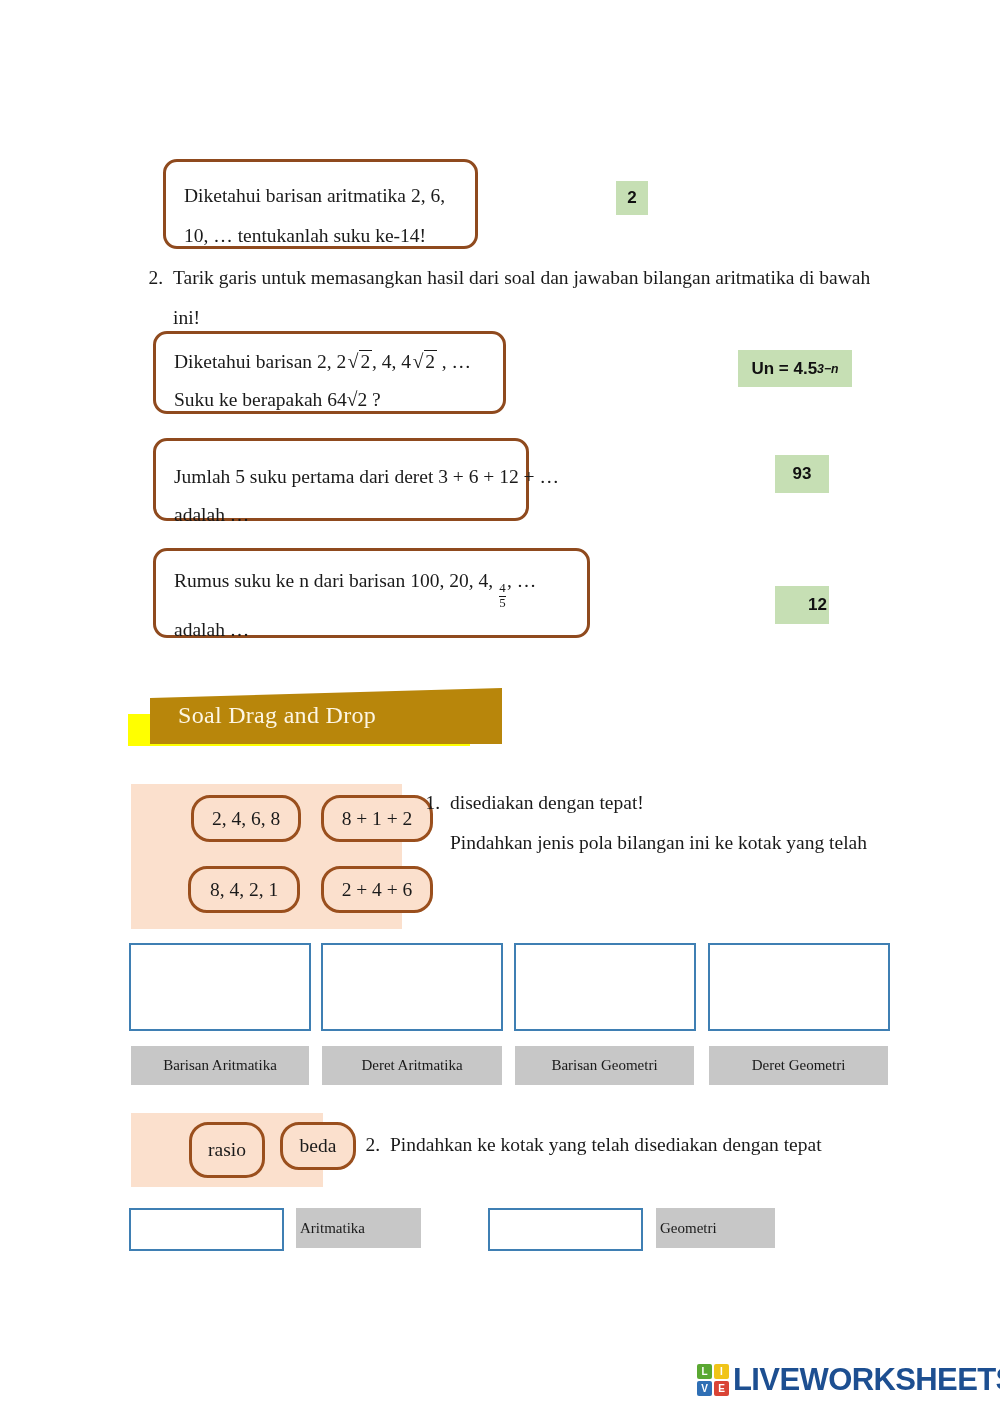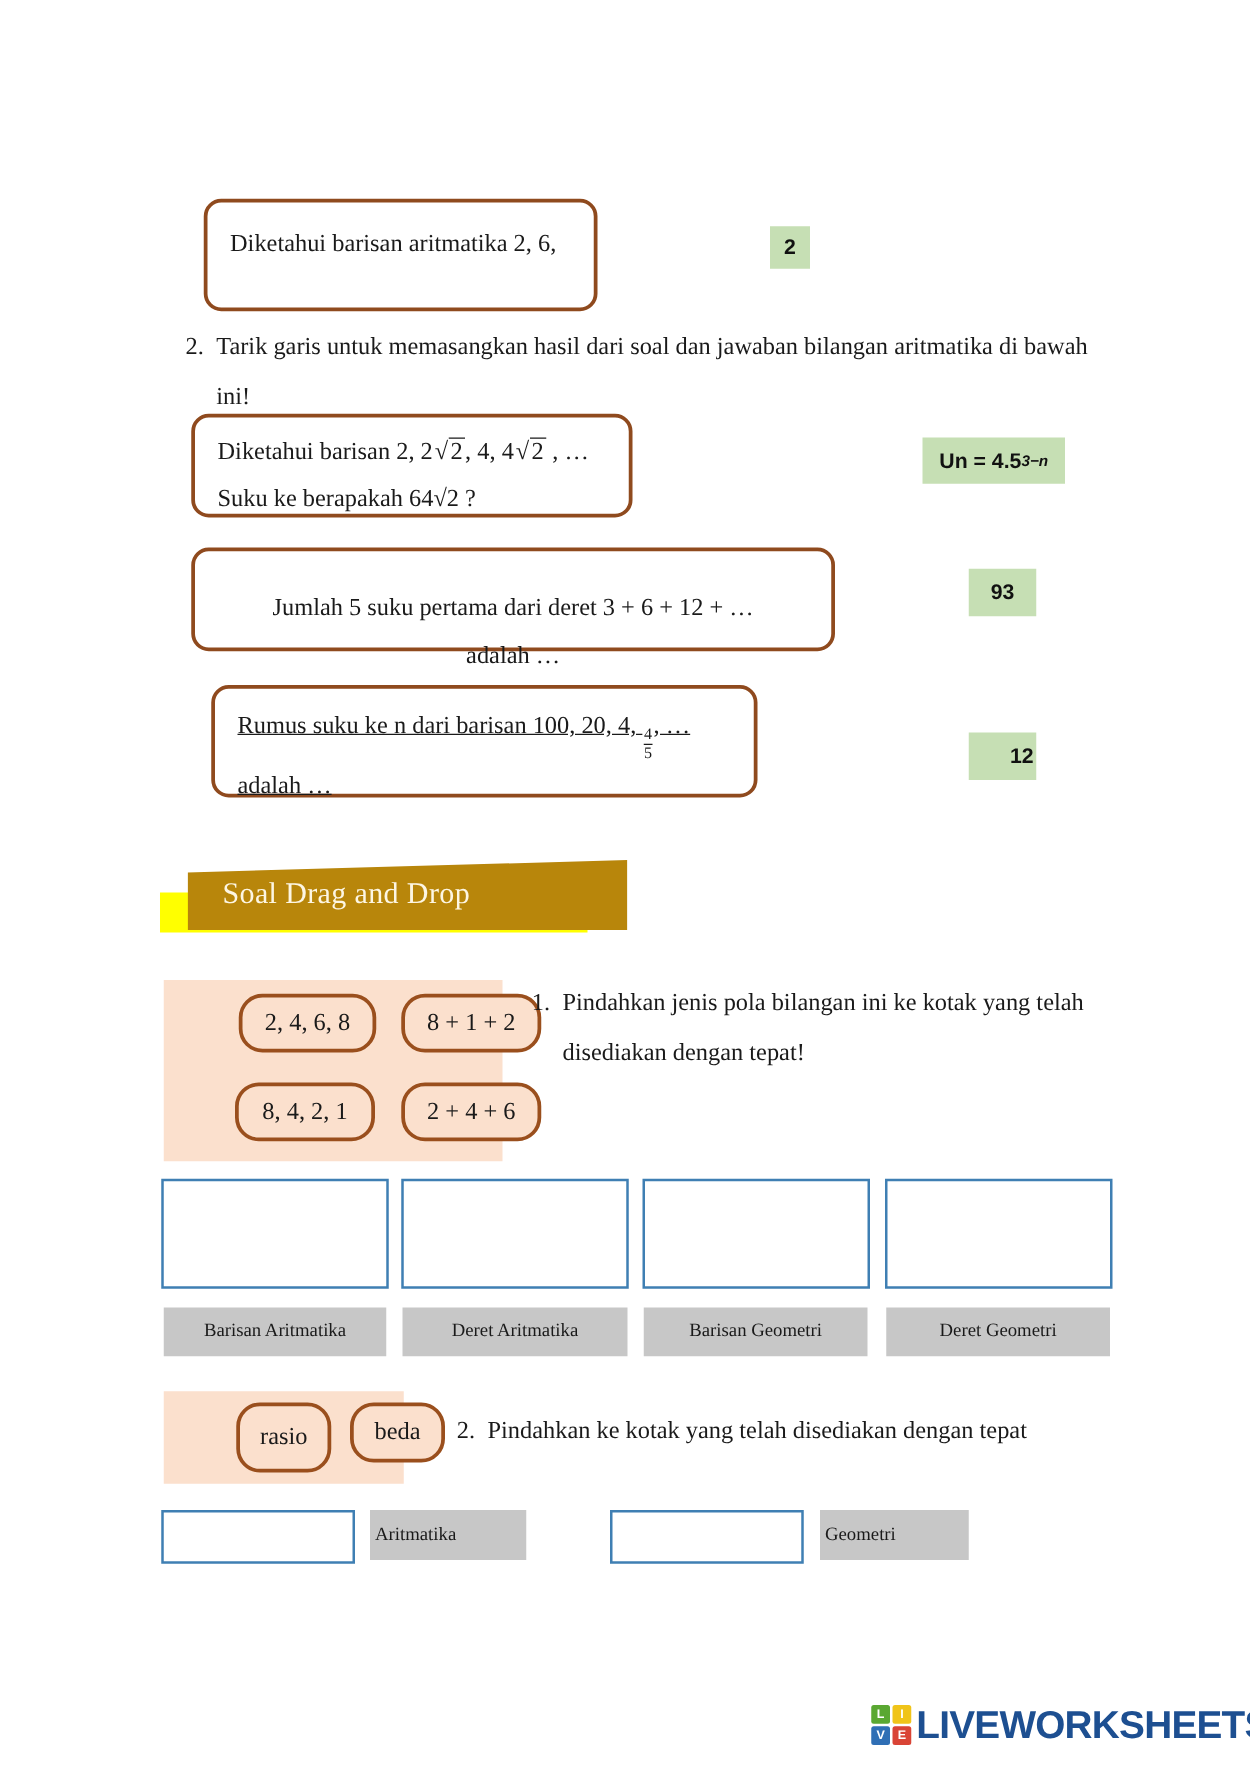--- a/index.html
+++ b/index.html
@@ -190,47 +190,48 @@
     font-size: 31px;
     letter-spacing: -0.6px;
     color: #1d4f91;
   }
 </style>
 </head>
 <body>
 
 <div class="qbox" style="left:163px; top:159px; width:315px; height:90px;">
   <span class="ln">Diketahui barisan aritmatika 2, 6,</span>
+  <span class="ln">10, … tentukanlah suku ke-14!</span>
 </div>
 
 <div class="chip" style="left:616px; top:181px; width:32px; height:34px;">2</div>
 
 <div class="numitem" style="left:133px; top:258px; width:760px;">
   <span class="num">2.</span>
   <span class="body">Tarik garis untuk memasangkan hasil dari soal dan jawaban bilangan aritmatika di bawah ini!</span>
 </div>
 
 <div class="qbox" style="left:153px; top:331px; width:353px; height:83px; line-height:38px; padding-top:9px;">
   <span class="ln"><span>Diketahui barisan 2, 2</span><span class="sqrt">√<span class="radicand">2</span></span><span>, 4, 4</span><span class="sqrt">√<span class="radicand">2</span></span><span> , …</span></span>
   <span class="ln">Suku ke berapakah 64√2 ?</span>
 </div>
 
 <div class="chip" style="left:738px; top:350px; width:114px; height:37px;">
   <span>Un = 4.5</span>
     <sup><i>3−n</i></sup>
 </div>
 
-<div class="qbox" style="left:153px; top:438px; width:515px; height:83px; line-height:38px; padding-top:27px;text-align:center;">
+<div class="qbox" style="left:153px; top:438px; width:376px; height:83px; line-height:38px; padding-top:17px;">
   <span class="ln">Jumlah 5 suku pertama dari deret 3 + 6 + 12 + …</span>
   <span class="ln">adalah …</span>
 </div>
 
 <div class="chip" style="left:775px; top:455px; width:54px; height:38px;">93</div>
 
-<div class="qbox" style="left:169px; top:548px; width:437px; height:90px; line-height:40px; padding-top:10px;text-decoration:underline;">
+<div class="qbox" style="left:153px; top:548px; width:437px; height:90px; line-height:40px; padding-top:10px;">
   <span class="ln"><span>Rumus suku ke n dari barisan 100, 20, 4, </span><span class="frac">
         <span class="nmr">4</span>
         <span class="den">5</span>
       </span><span>, …</span></span>
   <span class="ln">adalah …</span>
 </div>
 
 <div class="chip" style="left:775px; top:586px; width:54px; height:38px;padding-left:31px;">12</div>
 
 <div class="banner-wrap">
@@ -241,22 +242,22 @@
 
 <div class="tray" style="left:131px; top:784px; width:271px; height:145px;"></div>
 
 <div class="tile" style="left:147px; top:795px; width:110px; height:47px;">2, 4, 6, 8</div>
 <div class="tile" style="left:277px; top:795px; width:112px; height:47px;">8 + 1 + 2</div>
 <div class="tile" style="left:144px; top:866px; width:112px; height:47px;">8, 4, 2, 1</div>
 <div class="tile" style="left:277px; top:866px; width:112px; height:47px;">2 + 4 + 6</div>
 
 <div class="numitem" style="left:410px; top:783px; width:480px;">
   <span class="num">1.</span>
+  <span class="body">disediakan dengan tepat!</span>
   <span class="body">Pindahkan jenis pola bilangan ini ke kotak yang telah</span>
-  <span class="body">disediakan dengan tepat!</span>
 </div>
 
 <div class="dropzone" style="left:129px; top:943px; width:182px; height:88px;"></div>
 <div class="dropzone" style="left:321px; top:943px; width:182px; height:88px;"></div>
 <div class="dropzone" style="left:514px; top:943px; width:182px; height:88px;"></div>
 <div class="dropzone" style="left:708px; top:943px; width:182px; height:88px;"></div>
 
 <div class="greylabel" style="left:131px; top:1046px; width:178px; height:39px;">Barisan Aritmatika</div>
 <div class="greylabel" style="left:322px; top:1046px; width:180px; height:39px;">Deret Aritmatika</div>
 <div class="greylabel" style="left:515px; top:1046px; width:179px; height:39px;">Barisan Geometri</div>

